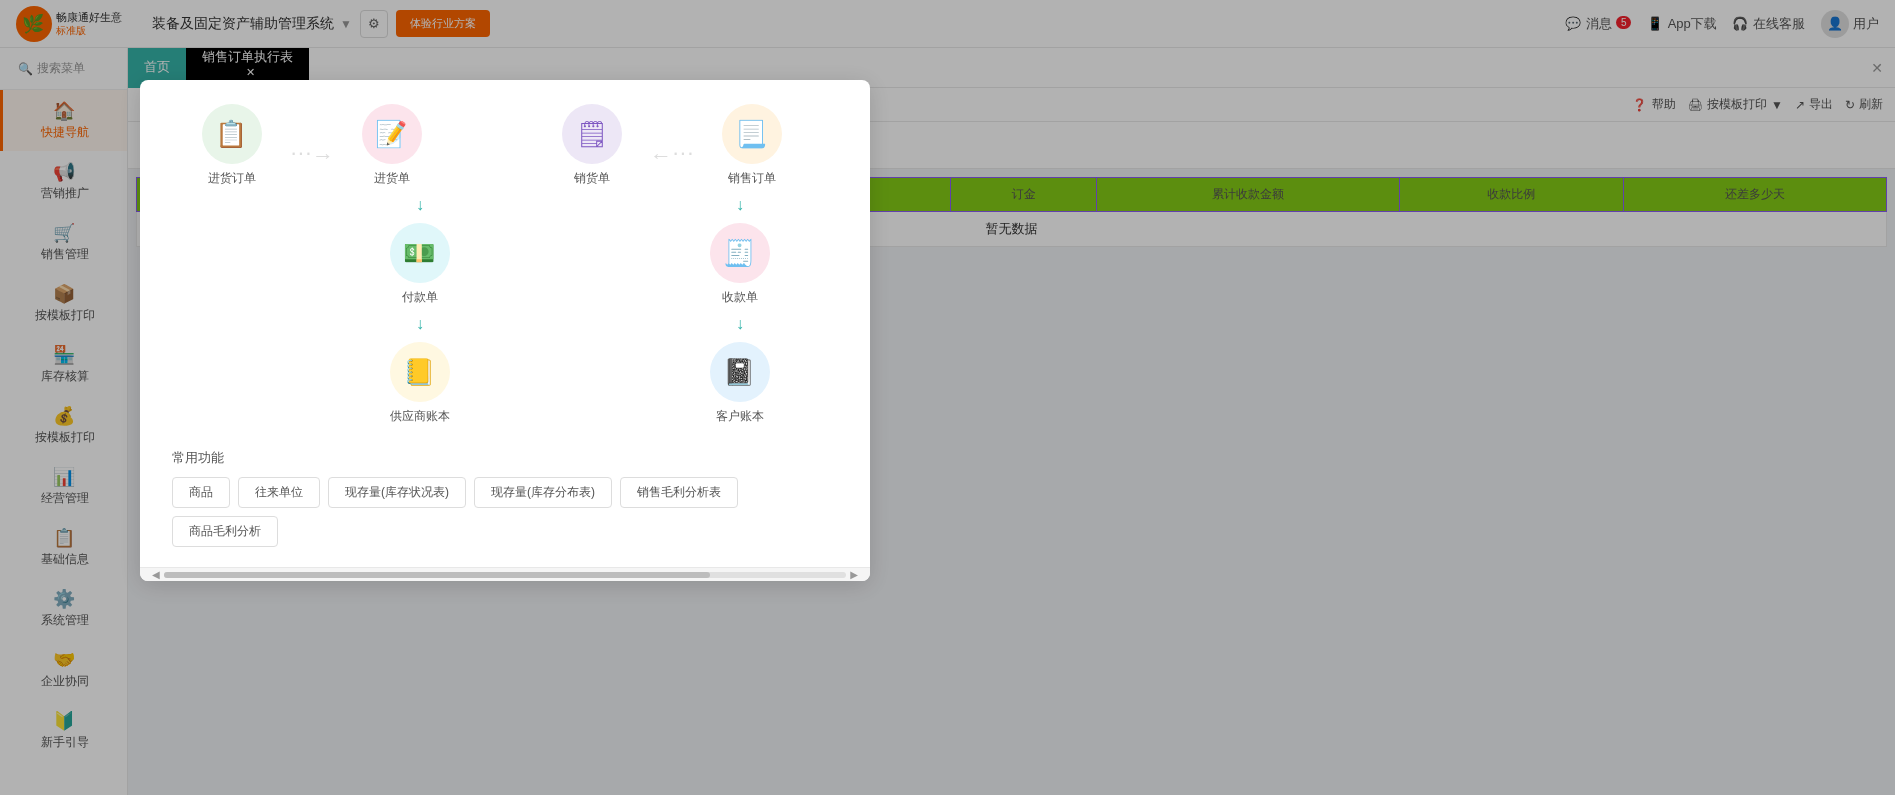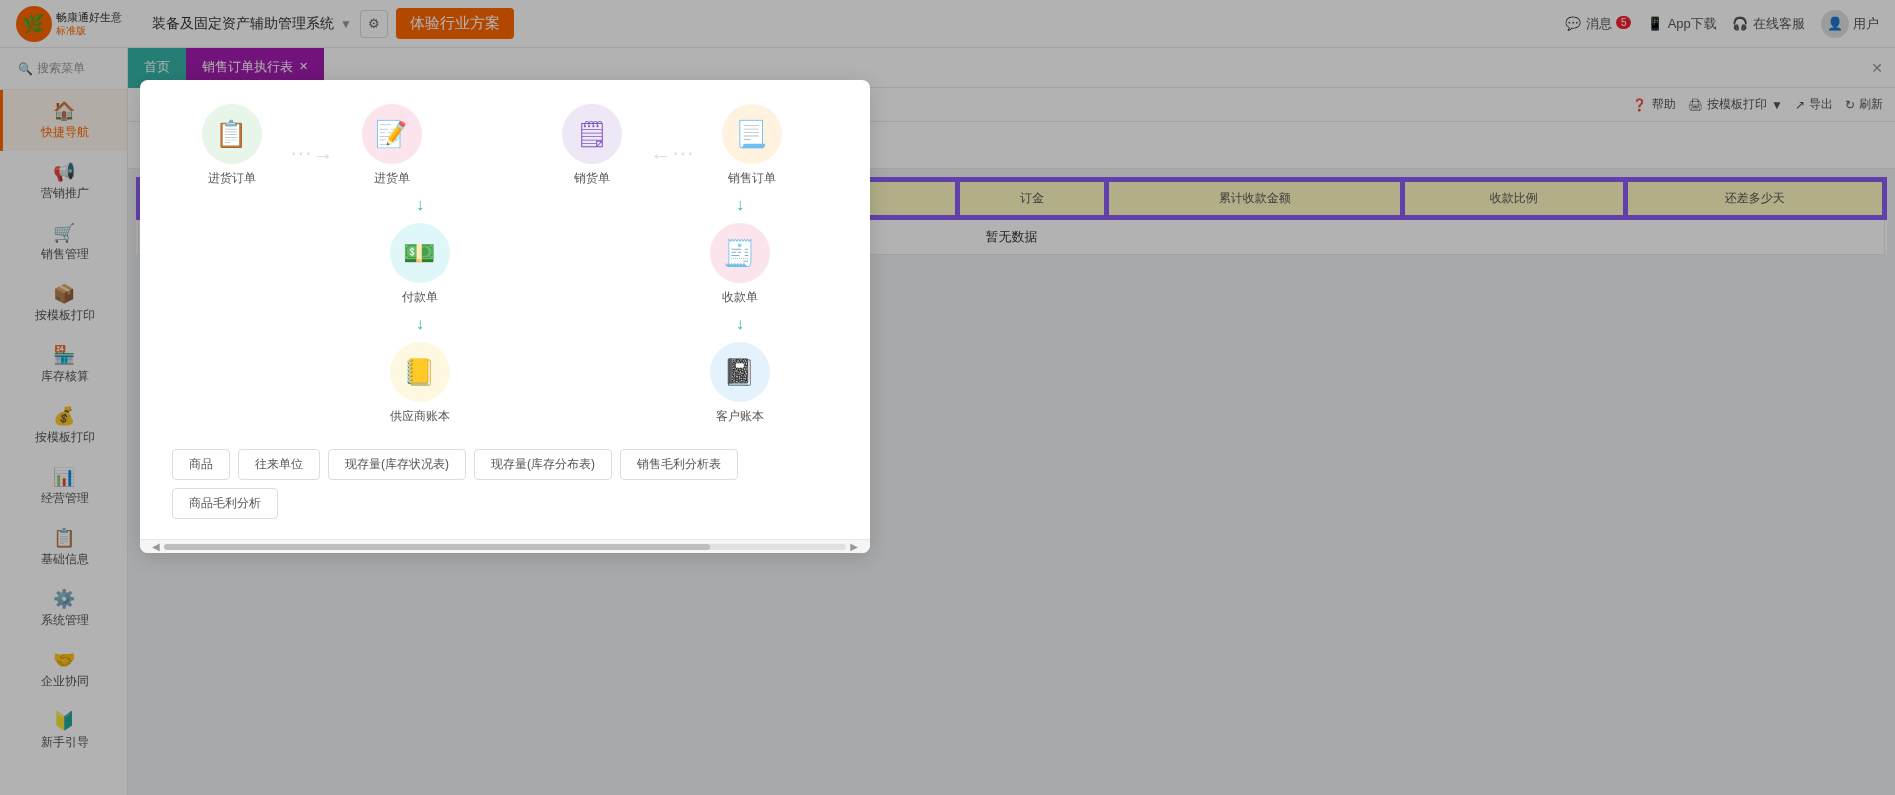--- a/index.html
+++ b/index.html
@@ -13,56 +13,56 @@
     .content-area { flex: 1; display: flex; flex-direction: column; background: #f0f2f5; overflow: hidden; }
     .tab-bar { display: flex; align-items: center; background: #fff; height: 40px; border-bottom: 1px solid #e8e8e8; padding: 0 0; flex-shrink: 0; text-align: right; }
 
     
     .logo-area { display: flex; align-items: center; width: 128px; flex-shrink: 0; }
     .logo-icon { width: 36px; height: 36px; background: #ff6600; border-radius: 50%; display: flex; align-items: center; justify-content: center; color: white; font-size: 18px; margin-right: 4px; }
     .logo-text { font-size: 11px; color: #333; line-height: 1.3; }
     .system-title { display: flex; align-items: center; color: #333; font-size: 14px; margin-left: 8px; }
     .dropdown-arrow { margin-left: 6px; color: #999; font-size: 12px; }
     .gear-btn { width: 28px; height: 28px; border: 1px solid #ddd; border-radius: 4px; display: flex; align-items: center; justify-content: center; cursor: pointer; margin-left: 8px; color: #666; }
-    .trial-btn { background: #ff6600; color: white; border: none; padding: 6px 14px; border-radius: 4px; cursor: pointer; font-size: 15px; margin-left: 8px; }
+    .trial-btn { background: #ff6600; color: white; border: none; padding: 6px 14px; border-radius: 4px; cursor: pointer; font-size: 11px; margin-left: 8px; }
     .top-right { margin-left: auto; display: flex; align-items: center; gap: 16px; color: #555; font-size: 13px; }
     .top-right-item { display: flex; align-items: center; gap: 4px; cursor: pointer; }
     .badge { background: #f5222d; color: white; border-radius: 8px; padding: 1px 5px; font-size: 10px; position: relative; top: -1px; }
     .user-avatar { width: 28px; height: 28px; border-radius: 50%; background: #e0e0e0; display: flex; align-items: center; justify-content: center; color: #999; }
 
     
     .sidebar-search { padding: 8px; border-bottom: 1px solid #f0f0f0; }
     .sidebar-search-inner { display: flex; align-items: center; color: #999; font-size: 12px; padding: 4px 6px; cursor: pointer; }
     .sidebar-search-inner span { margin-left: 4px; }
     .sidebar-item { display: flex; flex-direction: column; align-items: center; justify-content: center; padding: 10px 4px; cursor: pointer; color: #555; font-size: 12px; border-left: 3px solid transparent; }
     .sidebar-item.active { background: #fff7f0; border-left-color: #ff6600; color: #ff6600; }
     .sidebar-item-icon { font-size: 18px; margin-bottom: 2px; }
 
     
     .tab-item { display: flex; align-items: center; padding: 0 16px; height: 40px; cursor: pointer; color: #555; font-size: 13px; border-bottom: 2px solid transparent; }
-    .tab-item.active { color: #fff; background: #a21caf; border-bottom-color: #36b5aa; }
+    .tab-item.active { color: #fff; background: #000000; border-bottom-color: #36b5aa; flex-direction: column; }
     .tab-item.home { background: #36b5aa; color: white; }
     .tab-close { margin-left: 6px; font-size: 11px; cursor: pointer; }
     .close-all { margin-left: auto; margin-right: 12px; color: #999; cursor: pointer; font-size: 14px; }
 
     
     .page-toolbar { display: flex; align-items: center; justify-content: flex-end; padding: 8px 12px; background: white; border-bottom: 1px solid #e8e8e8; gap: 12px; }
     .toolbar-btn { display: flex; align-items: center; gap: 4px; color: #555; font-size: 12px; cursor: pointer; }
     .orange-btn { background: #ff6600; color: white; border: none; padding: 5px 14px; border-radius: 4px; cursor: pointer; font-size: 13px; }
     .setting-btn { background: #fff; color: #555; border: 1px solid #ddd; padding: 5px 14px; border-radius: 4px; cursor: pointer; font-size: 13px; }
 
     
     .filter-bar { display: flex; align-items: center; padding: 8px 12px; background: white; border-bottom: 1px solid #e8e8e8; gap: 12px; flex-wrap: wrap; }
     .filter-date { border: 1px solid #ddd; border-radius: 4px; padding: 4px 8px; font-size: 12px; width: 120px; display: flex; align-items: center; justify-content: space-between; color: #ccc; }
     .filter-select { border: 1px solid #ddd; border-radius: 4px; padding: 4px 24px 4px 8px; font-size: 12px; width: 120px; color: #555; appearance: none; }
     .more-conditions { color: #36b5aa; font-size: 12px; cursor: pointer; }
 
     
     .data-table { width: 100%; border-collapse: collapse; background: white; font-size: 12px; }
-    .data-table th { background: #fef9c3; padding: 8px 10px; text-align: center; border: 5px solid #8b5cf6; color: #555; font-weight: normal; white-space: nowrap; }
+    .data-table th { background: #84cc16; padding: 8px 10px; text-align: center; border: 1px solid #8b5cf6; color: #555; font-weight: normal; white-space: nowrap; }
     .data-table td { padding: 8px 10px; border: 1px solid #e8e8e8; color: #333; }
     .no-data { text-align: center; padding: 40px; color: #999; font-size: 13px; }
     .checkbox-col { width: 32px; }
 
     
     .modal-overlay { position: fixed; top: 0; left: 0; right: 0; bottom: 0; background: rgba(0,0,0,0.3); z-index: 100; display: flex; align-items: flex-start; justify-content: flex-start; }
     .modal-box { background: white; border-radius: 8px; width: 730px; margin-top: 80px; margin-left: 140px; padding: 0; box-shadow: 0 4px 24px rgba(0,0,0,0.15); }
     .modal-content { padding: 24px 32px 20px 32px; }
     .flow-chart { display: flex; flex-direction: column; gap: 0; }
     .flow-row { display: flex; align-items: center; justify-content: flex-start; gap: 0; margin-bottom: 8px; }
@@ -356,20 +356,21 @@
           <div class="flow-node">
             <div class="flow-circle circle-lightblue" style="background:#e3f2fd;">
               <span style="font-size:26px; color:#42a5f5;">📓</span>
             </div>
             <span class="flow-label">客户账本</span>
           </div>
         </div>
       </div>
 
       <div class="common-funcs">
+        <div class="common-funcs-title">常用功能</div>
         <div class="func-btns">
           <button class="func-btn">商品</button>
           <button class="func-btn">往来单位</button>
           <button class="func-btn">现存量(库存状况表)</button>
           <button class="func-btn">现存量(库存分布表)</button>
           <button class="func-btn">销售毛利分析表</button>
           <button class="func-btn">商品毛利分析</button>
         </div>
       </div>
     </div>

